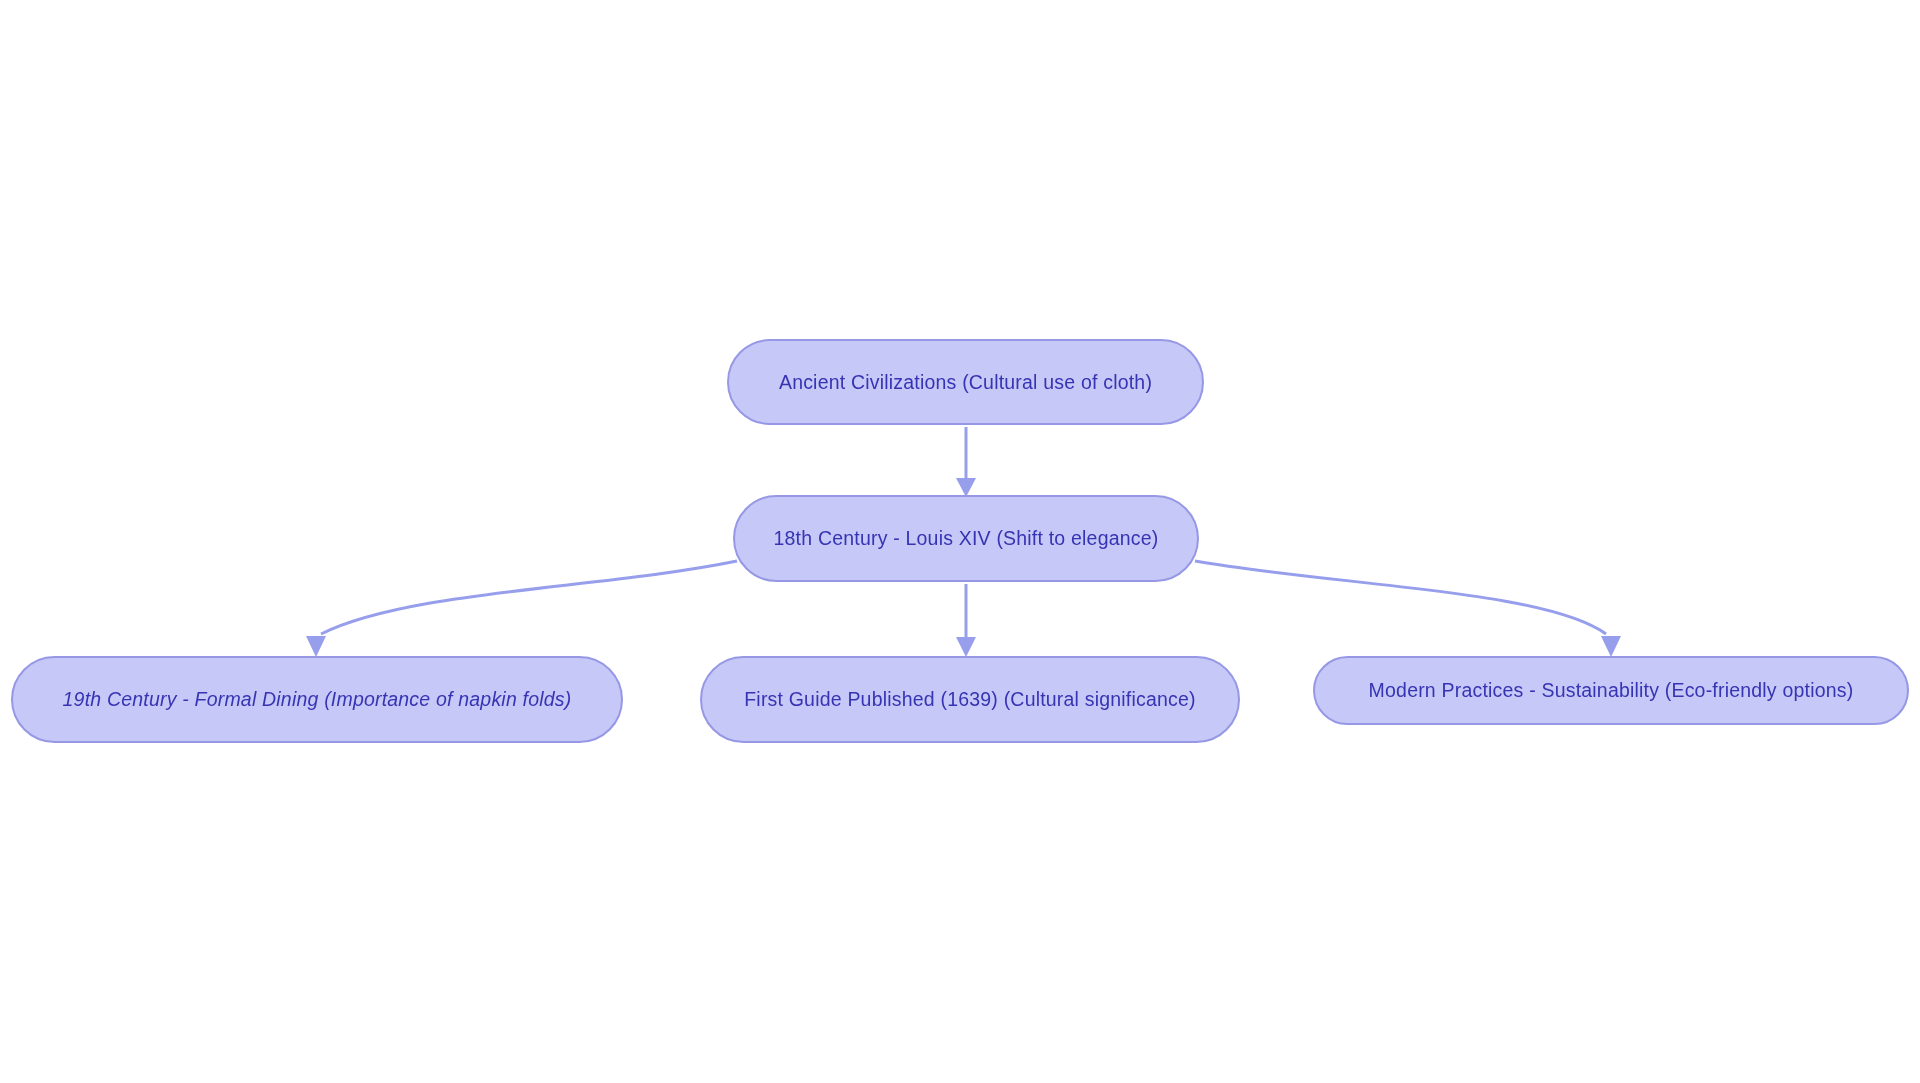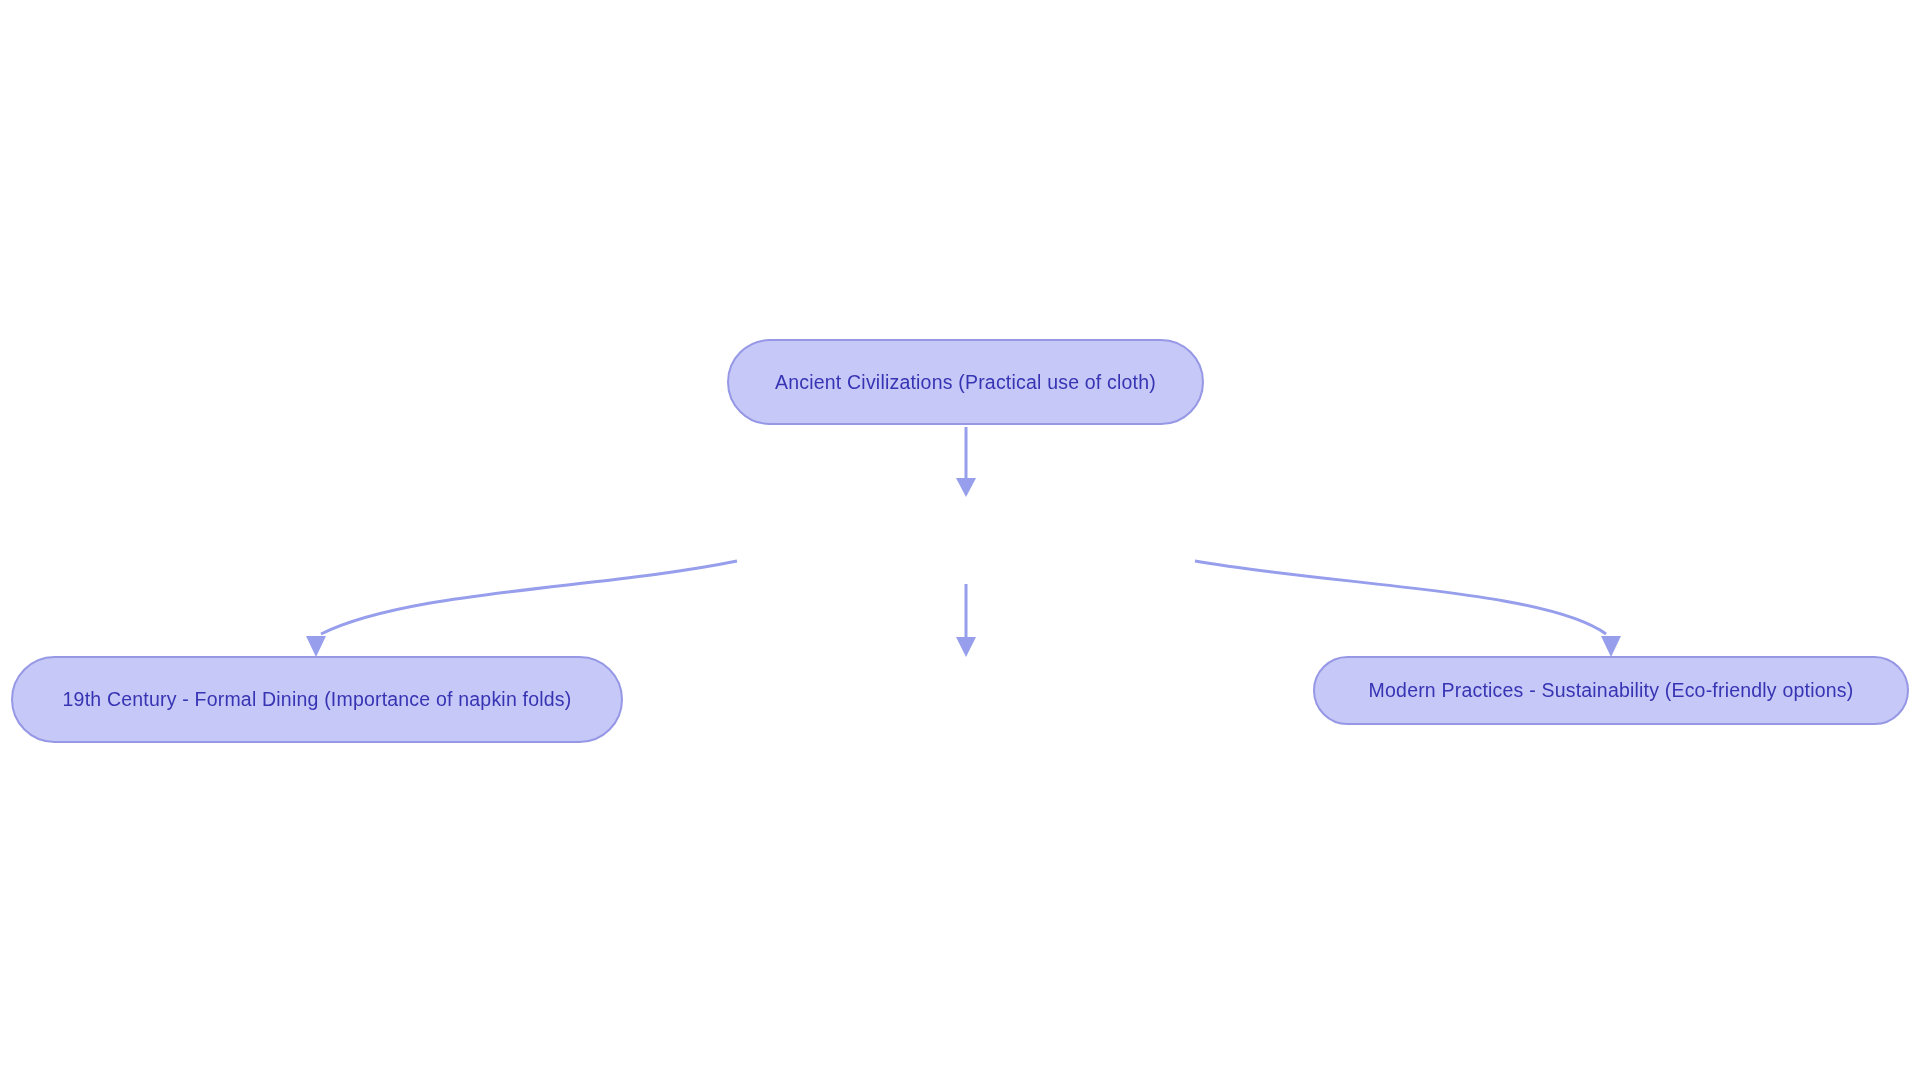--- a/index.html
+++ b/index.html
@@ -32,21 +32,21 @@
     border:2px solid var(--border);
     border-radius:44px;
     color:var(--text);
     font-size:19.5px;
     letter-spacing:.2px;
     white-space:nowrap;
     text-align:center;
   }
   .n1{left:727px;top:339px;width:477px;height:86px;}
   .n2{left:733px;top:495px;width:466px;height:87px;}
-  .n3{left:11px; top:656px;width:612px;height:87px;}
+  .n3{left:11px; top:656px;width:612px;height:87px;font-style:italic;}
   .n4{left:700px;top:656px;width:540px;height:87px;}
   .n5{left:1313px;top:656px;width:596px;height:69px;}
 </style>
 </head>
 <body>
 
 <div class="canvas">
 
   <svg class="edges" viewBox="0 0 1920 1083" xmlns="http://www.w3.org/2000/svg">
     <g>
@@ -61,26 +61,32 @@
       <line x1="966" y1="584" x2="966" y2="638"></line>
       <polygon points="956,637 976,637 966,657"></polygon>
     </g>
     <g>
       <path d="M 1195 561 C 1340 586, 1545 590, 1606 634"></path>
       <polygon points="1601,636 1621,636 1611,657"></polygon>
     </g>
   </svg>
 
   <div class="node n1">
-    <span>Ancient Civilizations (Practical use of cloth)</span>
+    <span>Ancient Civilizations (Cultural use of cloth)</span>
   </div>
 
+  <div class="node n2">
+    <span>18th Century - Louis XIV (Shift to elegance)</span>
+  </div>
 
   <div class="node n3">
     <span>19th Century - Formal Dining (Importance of napkin folds)</span>
   </div>
 
+  <div class="node n4">
+    <span>First Guide Published (1639) (Cultural significance)</span>
+  </div>
 
   <div class="node n5">
     <span>Modern Practices - Sustainability (Eco-friendly options)</span>
   </div>
 
 </div>
 
 </body></html>

